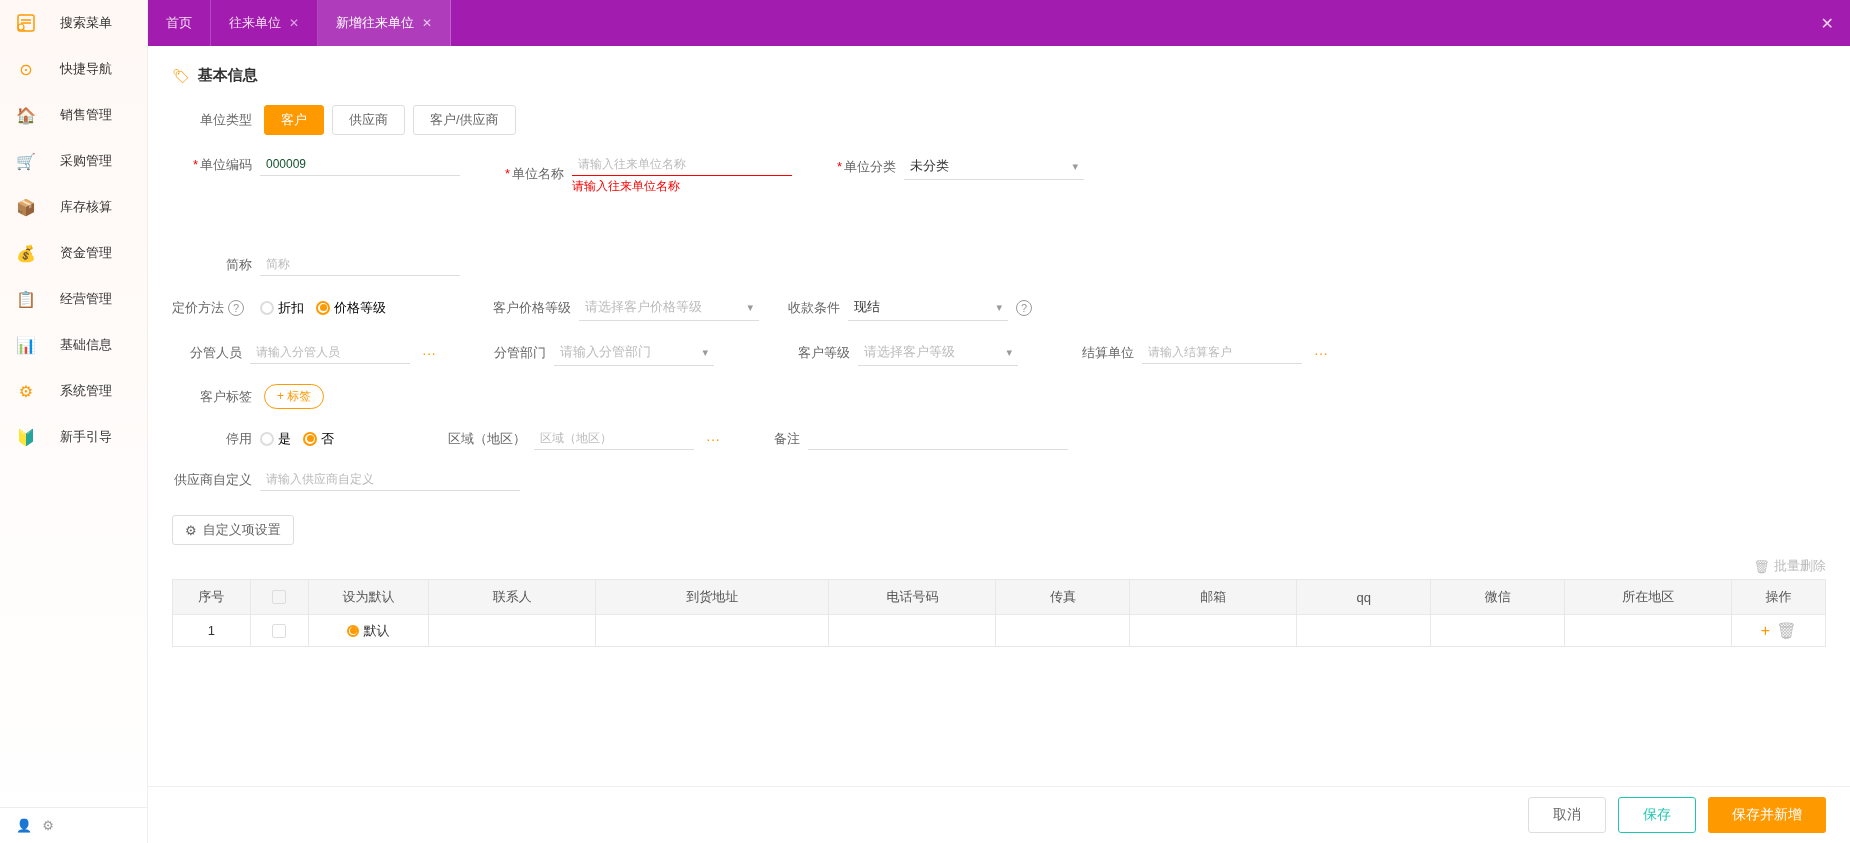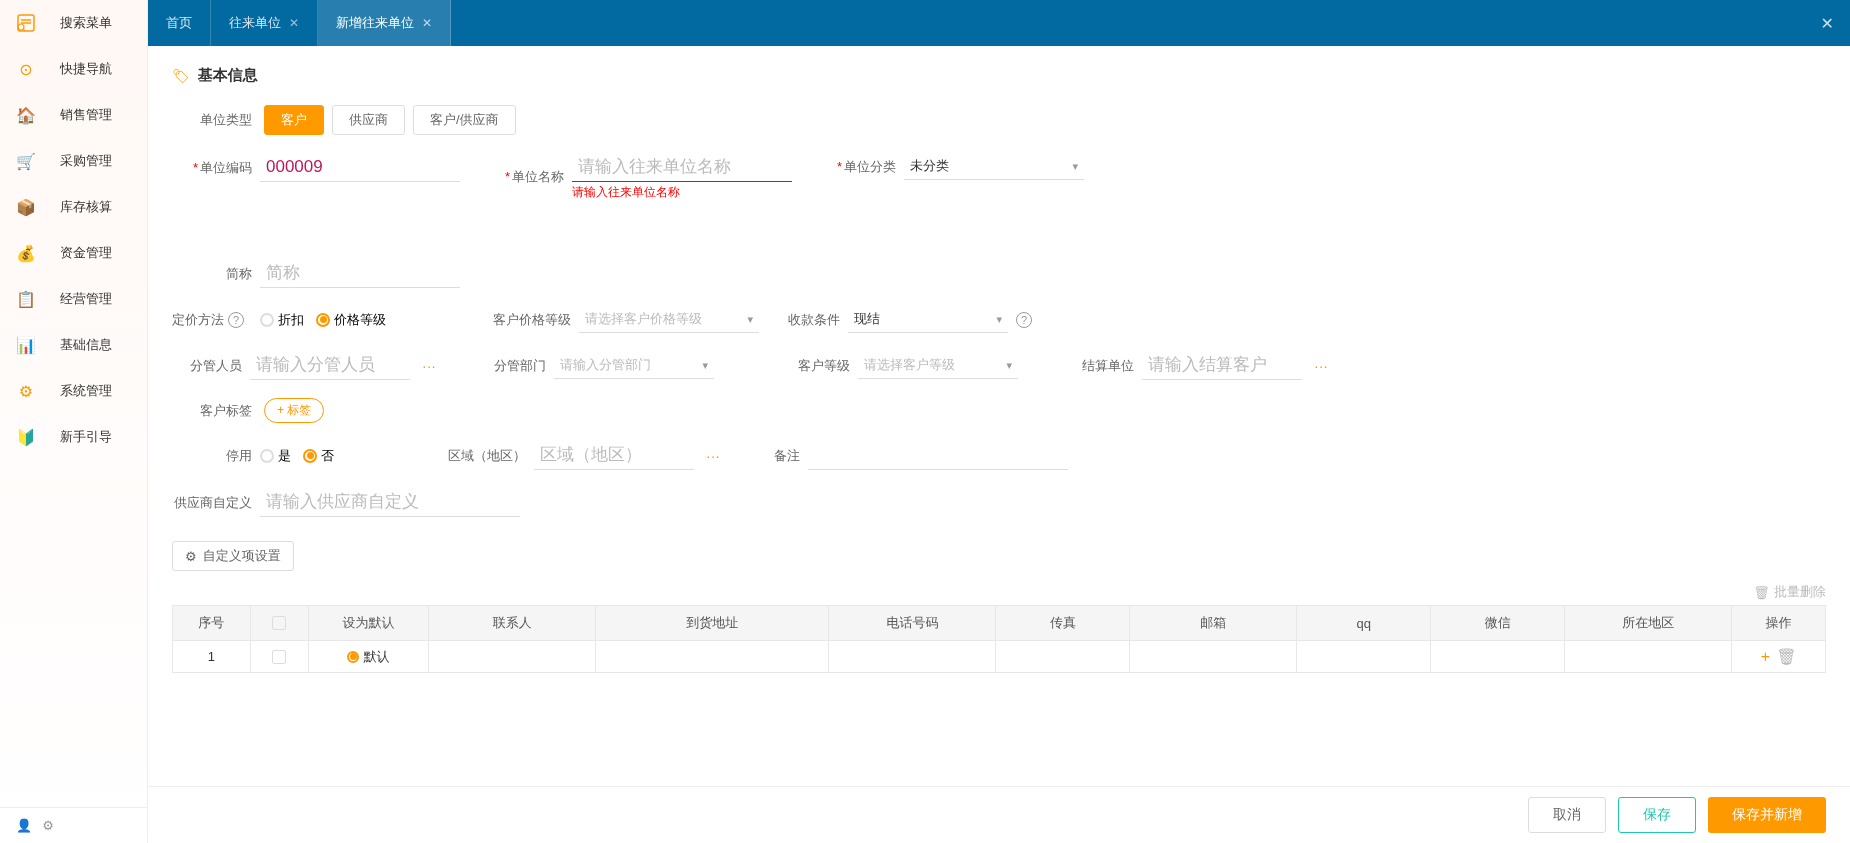--- a/index.html
+++ b/index.html
@@ -48,21 +48,21 @@
     
     .main {
       flex: 1;
       display: flex;
       flex-direction: column;
       overflow: hidden;
     }
 
     
     .tab-bar {
-      background: #0369a1;
+      background: #a21caf;
       display: flex;
       align-items: center;
       height: 46px;
       padding: 0 0;
       flex-shrink: 0;
     }
     .tab-item {
       padding: 0 18px;
       height: 100%;
       display: flex;
@@ -142,23 +142,23 @@
     }
     .required-star {
       color: #f00;
       margin-right: 2px;
     }
     .form-input {
       border: none;
       border-bottom: 1px solid #ddd;
       outline: none;
       padding: 4px 6px;
-      font-size: 17px;
+      font-size: 12px;
       width: 200px;
-      color: #be185d;
+      color: #14532d;
       background: transparent;
     }
     .form-input.error-border { border-bottom-color: #f00; }
     .form-input::placeholder { color: #bbb; }
     .error-msg {
       color: #f00;
       font-size: 12px;
       margin-top: 2px;
     }
 

